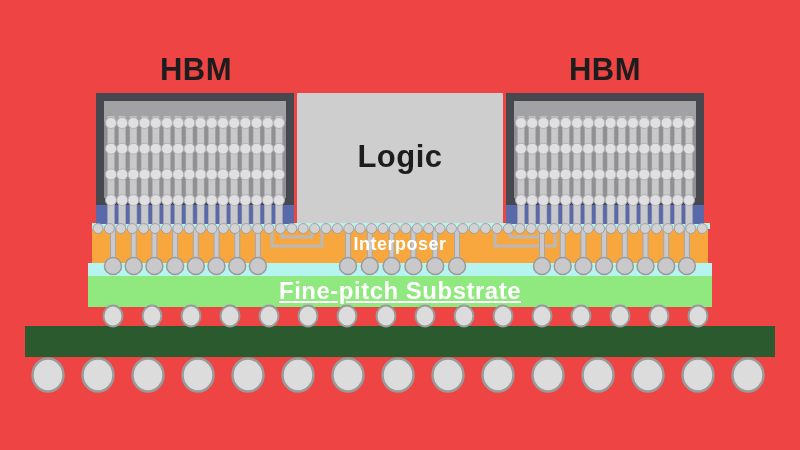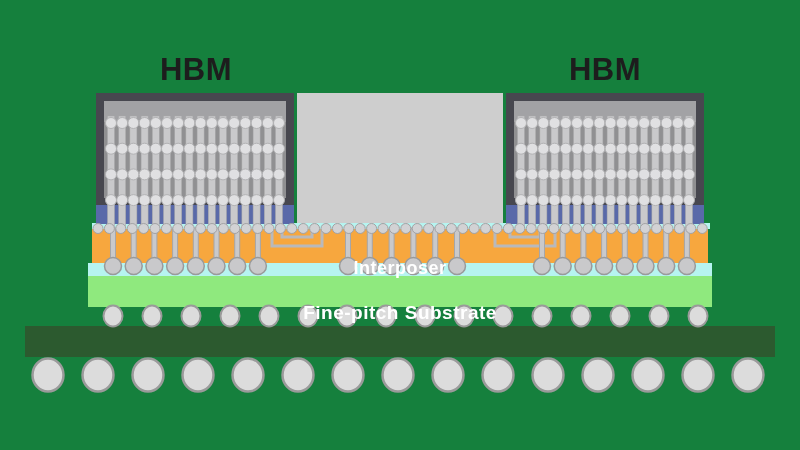--- a/index.html
+++ b/index.html
@@ -1,28 +1,28 @@
 <!DOCTYPE html>
 <html><head>
 <meta charset="utf-8">
 <style>
   html,body{margin:0;padding:0;background:#ffffff;}
   .canvas{
-    position:relative;width:800px;height:450px;background:#15803d;
+    position:relative;width:800px;height:450px;background:#ef4444;
     overflow:hidden;font-family:"Liberation Sans",sans-serif;
   }
   .canvas svg{position:absolute;left:0;top:0;}
   .lbl{
     position:absolute;font-weight:bold;line-height:1;white-space:nowrap;
     transform:translateX(-50%);z-index:2;letter-spacing:.5px;
   }
   .lbl-chip{font-size:31px;color:#1d1d1d;}
-  .lbl-layer{color:#ffffff;margin-top:24px;}
+  .lbl-layer{color:#ffffff;}
   .lbl-interposer{font-size:18px;top:235px;left:400px;}
-  .lbl-finepitch{font-size:19px;top:279px;left:400px;}
+  .lbl-finepitch{font-size:24px;top:279px;left:400px;text-decoration:underline;}
   .lbl-hdi{font-size:19px;top:332px;left:400px;}
   .lbl-hbm-left{top:54px;left:196px;}
   .lbl-hbm-right{top:54px;left:605px;}
   .lbl-logic{top:141px;left:400px;}
 </style>
 </head>
 <body>
 
 <div class="canvas">
   <svg id="diagram-svg" width="800" height="450" viewBox="0 0 800 450">
@@ -352,15 +352,16 @@
         <ellipse cx="548" cy="375" rx="15.5" ry="16.5" fill="#dcdcdc" stroke="#9a9a9a" stroke-width="2.5"></ellipse>
         <ellipse cx="598" cy="375" rx="15.5" ry="16.5" fill="#dcdcdc" stroke="#9a9a9a" stroke-width="2.5"></ellipse>
         <ellipse cx="648" cy="375" rx="15.5" ry="16.5" fill="#dcdcdc" stroke="#9a9a9a" stroke-width="2.5"></ellipse>
         <ellipse cx="698" cy="375" rx="15.5" ry="16.5" fill="#dcdcdc" stroke="#9a9a9a" stroke-width="2.5"></ellipse>
         <ellipse cx="748" cy="375" rx="15.5" ry="16.5" fill="#dcdcdc" stroke="#9a9a9a" stroke-width="2.5"></ellipse>
       </g>
     </svg>
 
   <div class="lbl lbl-chip lbl-hbm-left" style="color: rgb(29, 29, 29);">HBM</div>
   <div class="lbl lbl-chip lbl-hbm-right" style="color: rgb(29, 29, 29);">HBM</div>
+  <div class="lbl lbl-chip lbl-logic" style="color: rgb(29, 29, 29);">Logic</div>
   <div class="lbl lbl-layer lbl-interposer" style="color: rgb(255, 255, 255);">Interposer</div>
   <div class="lbl lbl-layer lbl-finepitch" style="color: rgb(255, 255, 255);">Fine-pitch Substrate</div>
 </div>
 
 </body></html>

